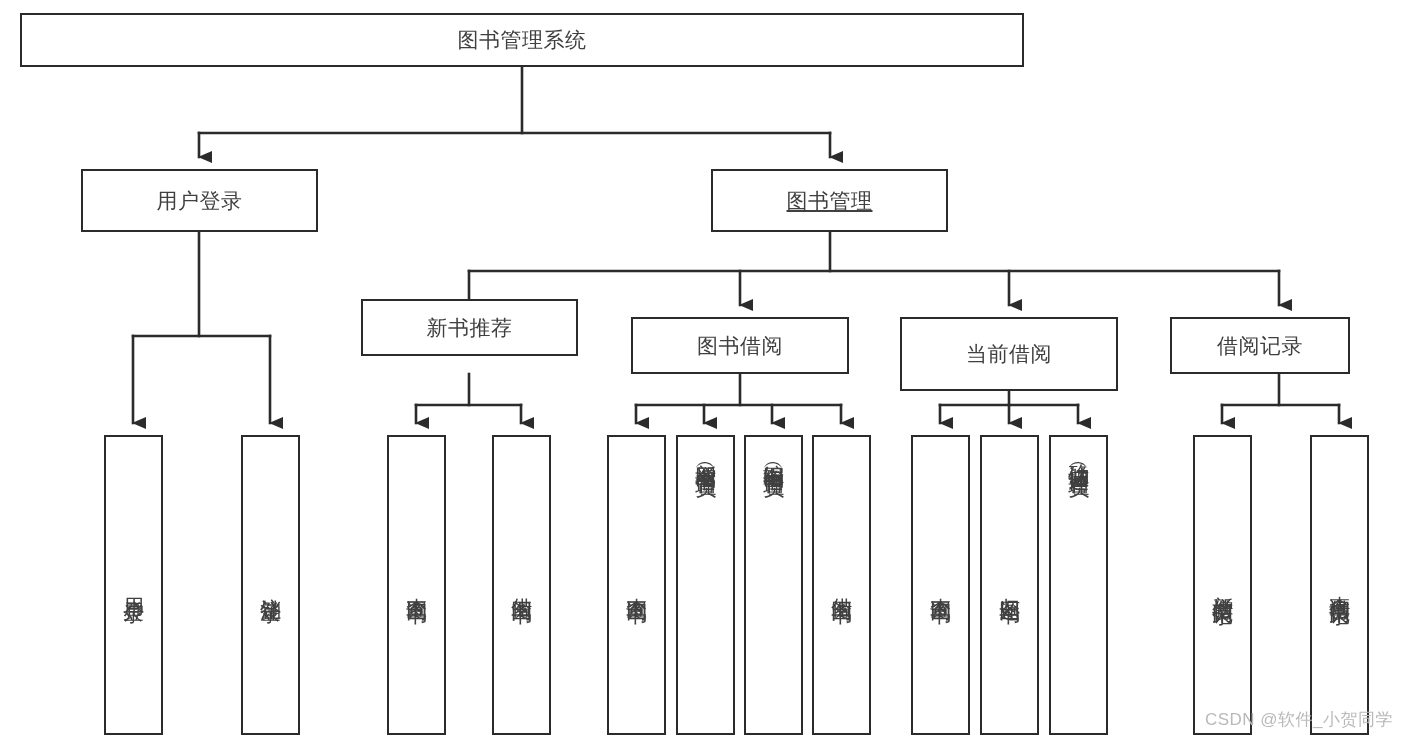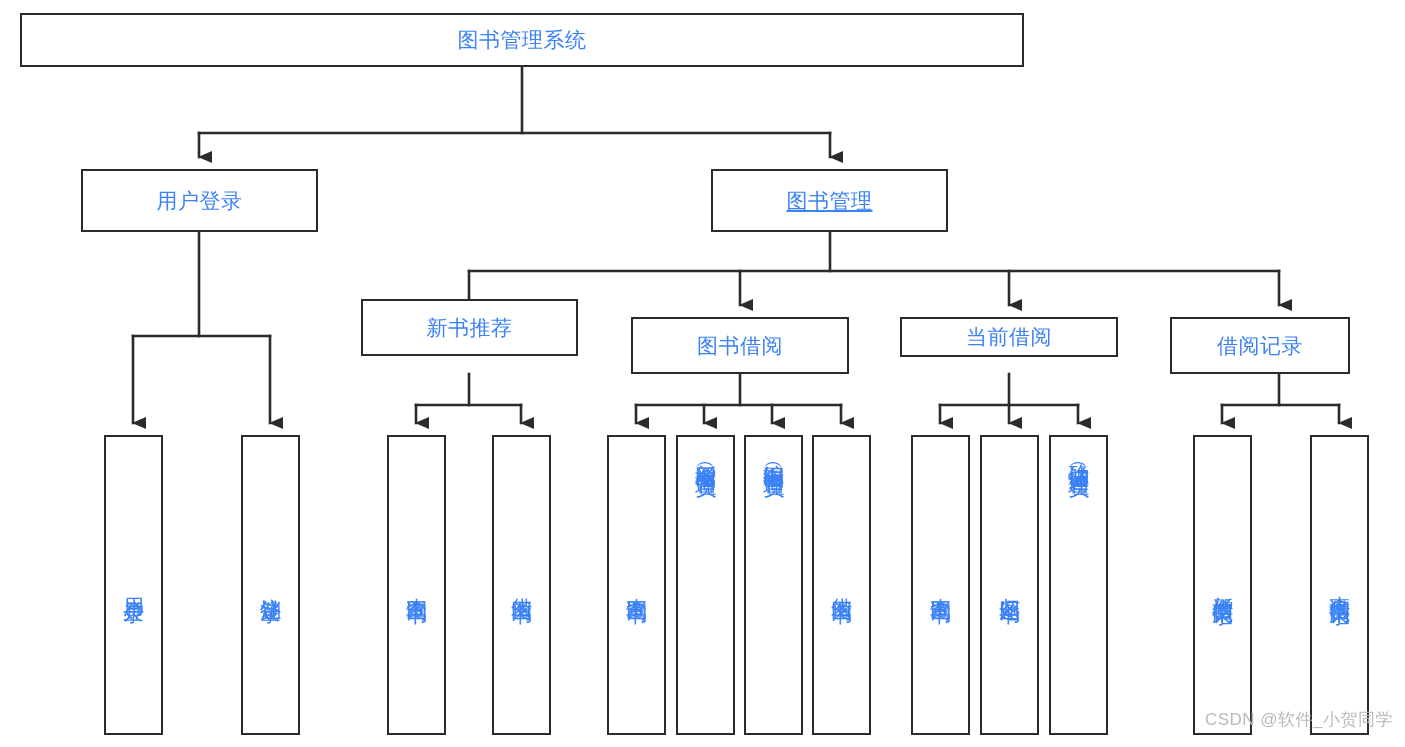--- a/index.html
+++ b/index.html
@@ -27,21 +27,21 @@
     height: 747px;
   }
   .node-box {
     position: absolute;
     box-sizing: border-box;
     background: #ffffff;
     border: 2px solid #2b2b2b;
     display: flex;
     align-items: center;
     justify-content: center;
-    color: #3b82f6;
+    color: #404040;
   }
   .node-h {
     
   }
   .node-h .node-label {
     font-size: 21px;
     line-height: 1.1;
     letter-spacing: 0.5px;
     white-space: nowrap;
   }
@@ -139,21 +139,21 @@
   <div class="node-box node-h" style="left:711px; top:169px; width:237px; height:63px;text-decoration:underline;">
     <span class="node-label">图书管理</span>
   </div>
 
   <div class="node-box node-h" style="left:361px; top:299px; width:217px; height:57px;">
     <span class="node-label">新书推荐</span>
   </div>
   <div class="node-box node-h" style="left:631px; top:317px; width:218px; height:57px;">
     <span class="node-label">图书借阅</span>
   </div>
-  <div class="node-box node-h" style="left:900px; top:317px; width:218px; height:40px;">
+  <div class="node-box node-h" style="left:900px; top:317px; width:218px; height:74px;">
     <span class="node-label">当前借阅</span>
   </div>
   <div class="node-box node-h" style="left:1170px; top:317px; width:180px; height:57px;">
     <span class="node-label">借阅记录</span>
   </div>
 
   <div class="node-box node-v centered" style="left:104px; top:435px; width:59px; height:300px;">
     <span class="node-label">用户登录</span>
   </div>
   <div class="node-box node-v centered" style="left:241px; top:435px; width:59px; height:300px;">

